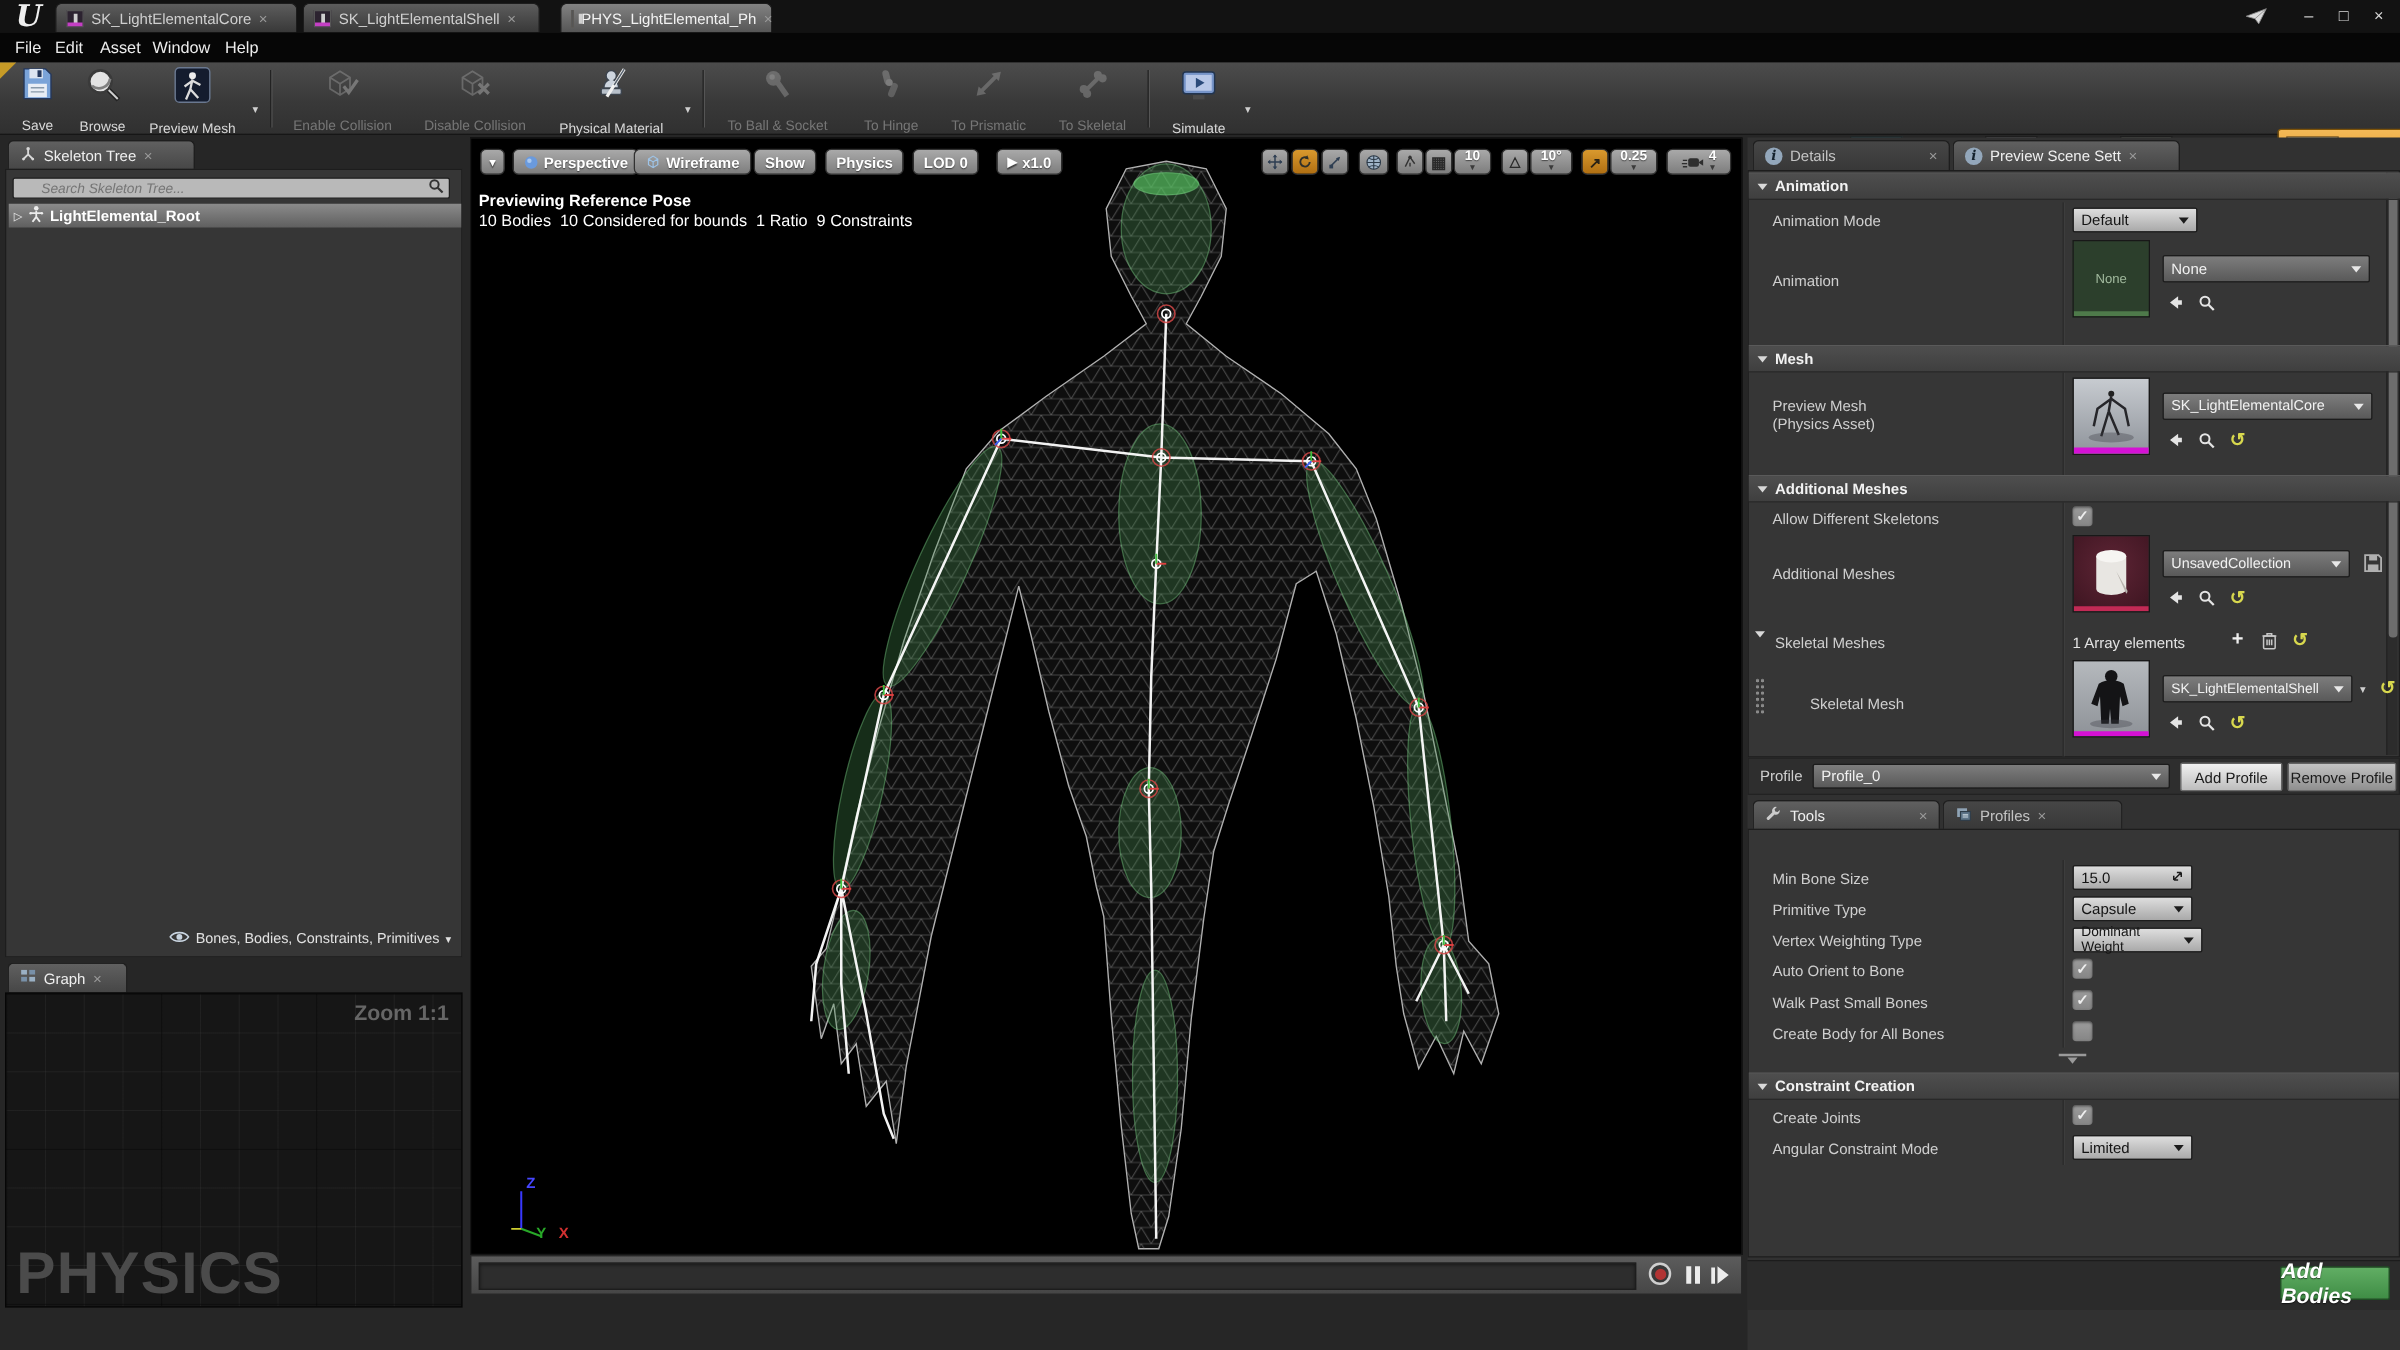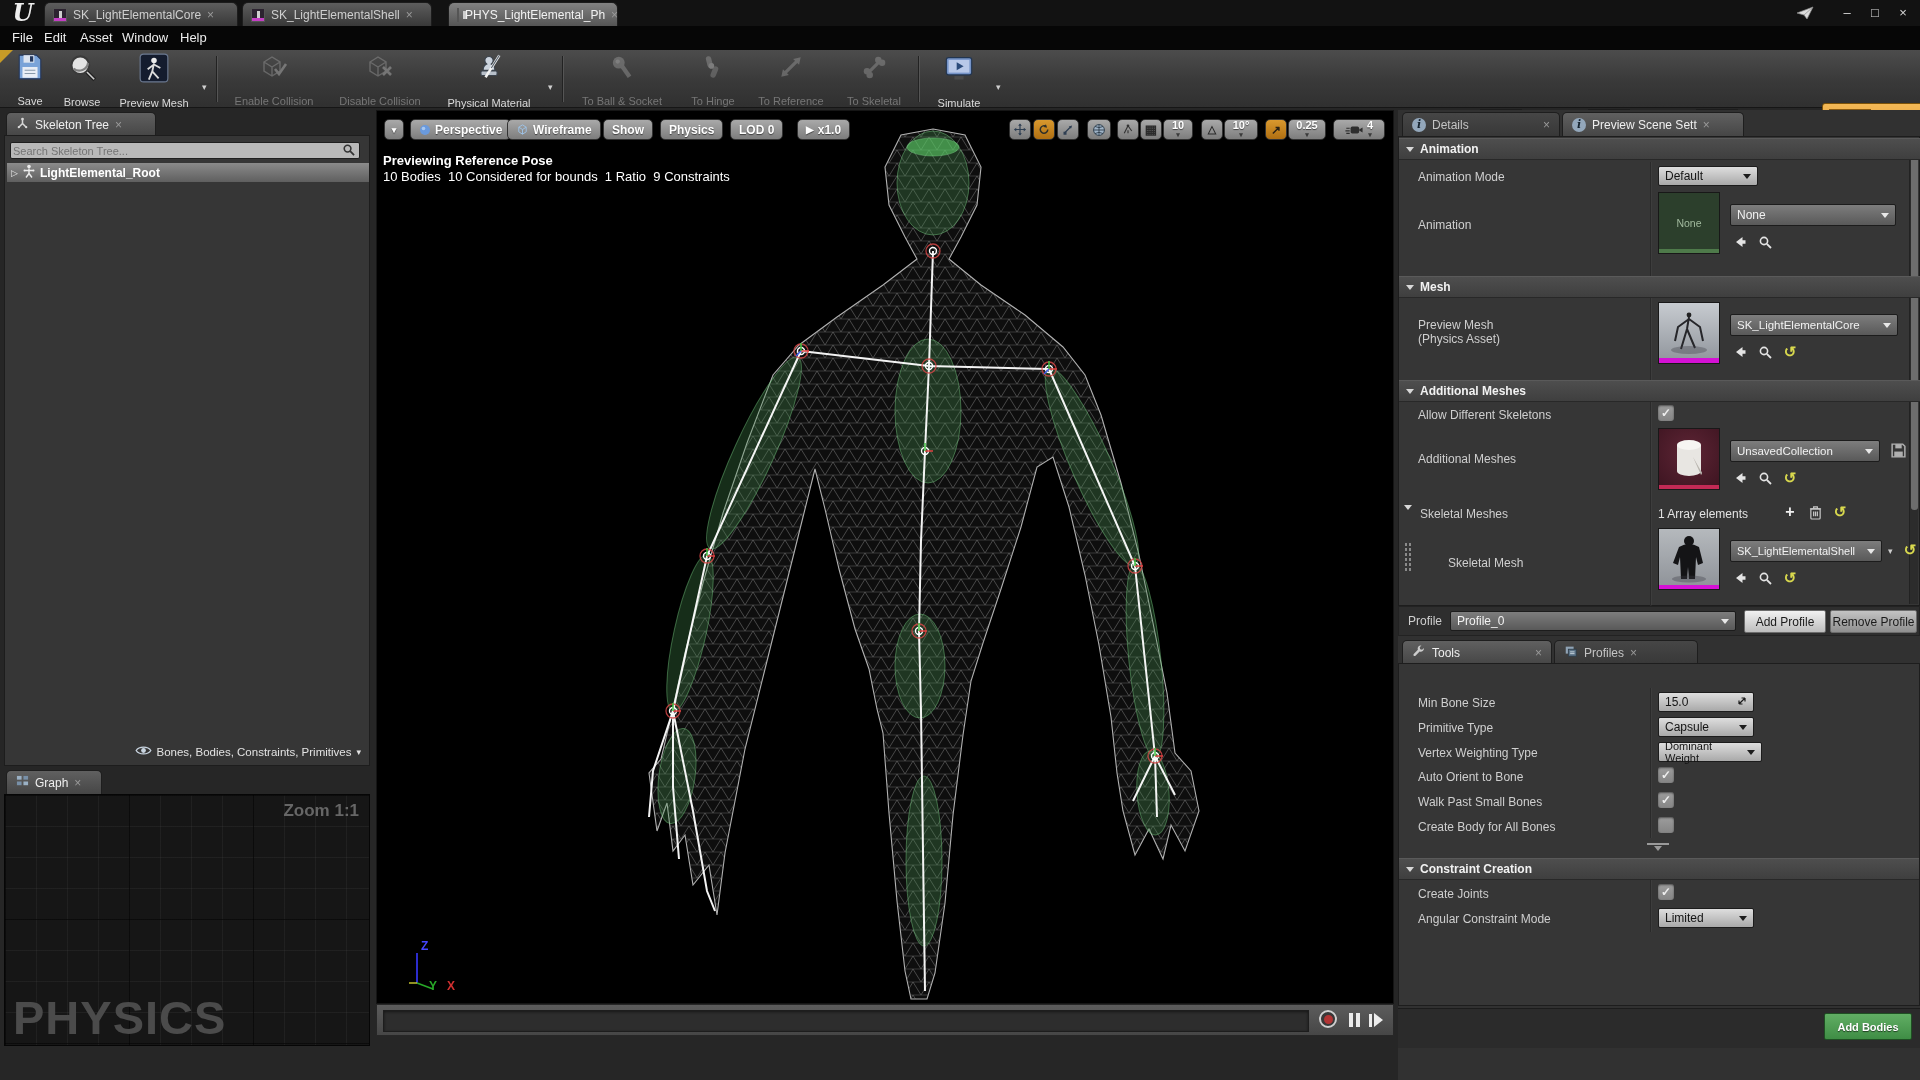--- a/index.html
+++ b/index.html
@@ -104,42 +104,42 @@
 .rec::after { content:""; width:9px; height:9px; border-radius:50%; background:#b23434; }
 .pp { position:absolute; display:flex; gap:3px; }
 .pp i { width:4px; height:14px; background:#ececec; }
 .step { position:absolute; display:flex; gap:2px; align-items:center; }
 .step i { width:3px; height:13px; background:#ececec; }
 .step b { width:0; height:0; border-top:7px solid transparent; border-bottom:7px solid transparent; border-left:9px solid #ececec; }
 
 
 .search { position:absolute; height:17px; background:#b9b9b9; border:1px solid #1f1f1f; border-radius:2px;
   display:flex; align-items:center; }
-.search input { flex:1; background:transparent; border:none; outline:none; font-size:11px; color:#3c3c3c; padding:0 2px;
-  font-family:"Liberation Sans", sans-serif; }
+.search input { flex:1; background:transparent; border:none; outline:none; font-size:11px; color:#3c3c3c; padding:0 22px;
+  font-family:"Liberation Sans", sans-serif;font-style:italic; }
 .tree-row { position:absolute; height:19px; background:linear-gradient(#8b8b8b,#5f5f5f);
   display:flex; align-items:center; gap:4px; padding:0 4px; font-size:12px; font-weight:bold; color:#fff; }
 .filter-row { position:absolute; display:flex; align-items:center; gap:5px; font-size:11.5px; color:#e2e2e2; }
 #graphbody { position:absolute; left:4px; top:794px; width:366px; height:252px; background:#161616; border:1px solid #060606;
   background-image:
     linear-gradient(rgba(0,0,0,.65) 1px, transparent 1px),
     linear-gradient(90deg, rgba(0,0,0,.65) 1px, transparent 1px),
     linear-gradient(rgba(110,110,110,.12) 1px, transparent 1px),
     linear-gradient(90deg, rgba(110,110,110,.12) 1px, transparent 1px);
   background-size:124px 124px,124px 124px,31px 31px,31px 31px; }
 .zoom-lab { position:absolute; right:10px; top:6px; font-size:17px; font-weight:bold; color:#666; }
 .watermark { position:absolute; left:8px; bottom:0px; font-size:47px; font-weight:bold; color:#4b4b4b; letter-spacing:1px; }
 
 
 .btn { position:absolute; border-radius:2px; display:flex; align-items:center; justify-content:center;
   font-size:12px; border:1px solid #6b6b6b; }
 .btn.light { background:linear-gradient(#f1f1f1,#bdbdbd); color:#1b1b1b; }
 .btn.grey { background:linear-gradient(#c3c3c3,#8f8f8f); color:#1b1b1b; }
 .btn.green { background:linear-gradient(#61ae64,#3f8d45); border:1px solid #1f4f23; color:#fff;
-  font-weight:bold; text-shadow:0 1px 1px rgba(0,0,0,.6); font-size:11px; }
+  font-weight:bold; text-shadow:0 1px 1px rgba(0,0,0,.6); font-size:17px;font-style:italic; }
 .dots { position:absolute; width:8px; height:30px;
   background-image:radial-gradient(#8a8a8a 1px, transparent 1.2px); background-size:4px 5px; }
 .expander { position:absolute; width:26px; height:9px; display:flex; flex-direction:column; align-items:center; gap:1px; }
 .expander .bar { width:22px; height:2px; background:#9a9a9a; }
 .expander .tri-down { border-top-color:#9a9a9a; }
 .scrollbar { position:absolute; width:9px; background:#2c2c2c; border-left:1px solid #222; }
 .scroll-thumb { position:absolute; left:1px; width:7px; background:#6d6d6d; border-radius:3px; }
 </style>
 </head>
 <body>
@@ -271,21 +271,21 @@
       </span>
         <span>To Hinge</span>
     </div>
     <div class="tb-btn dis" style="left:752px;width:78px;">
       <span class="ic">
         <svg width="28" height="28" viewBox="0 0 26 26">
             <path d="M7 19 L19 7" stroke="#9a9a9a" stroke-width="3"></path>
             <path d="M4 22 l7-1.5 -5.5-5.5 z M22 4 l-7 1.5 5.5 5.5 z" fill="#9a9a9a"></path>
           </svg>
       </span>
-        <span>To Reference</span>
+        <span>To Prismatic</span>
     </div>
     <div class="tb-btn dis" style="left:838px;width:72px;">
       <span class="ic">
         <svg width="28" height="28" viewBox="0 0 26 26">
             <path d="M8 18 L18 8" stroke="#9a9a9a" stroke-width="3"></path>
             <circle cx="6.5" cy="17" r="3" fill="#9a9a9a"></circle>
             <circle cx="9" cy="20.5" r="3" fill="#9a9a9a"></circle>
             <circle cx="17" cy="6.5" r="3" fill="#9a9a9a"></circle>
             <circle cx="20.5" cy="9" r="3" fill="#9a9a9a"></circle>
           </svg>

